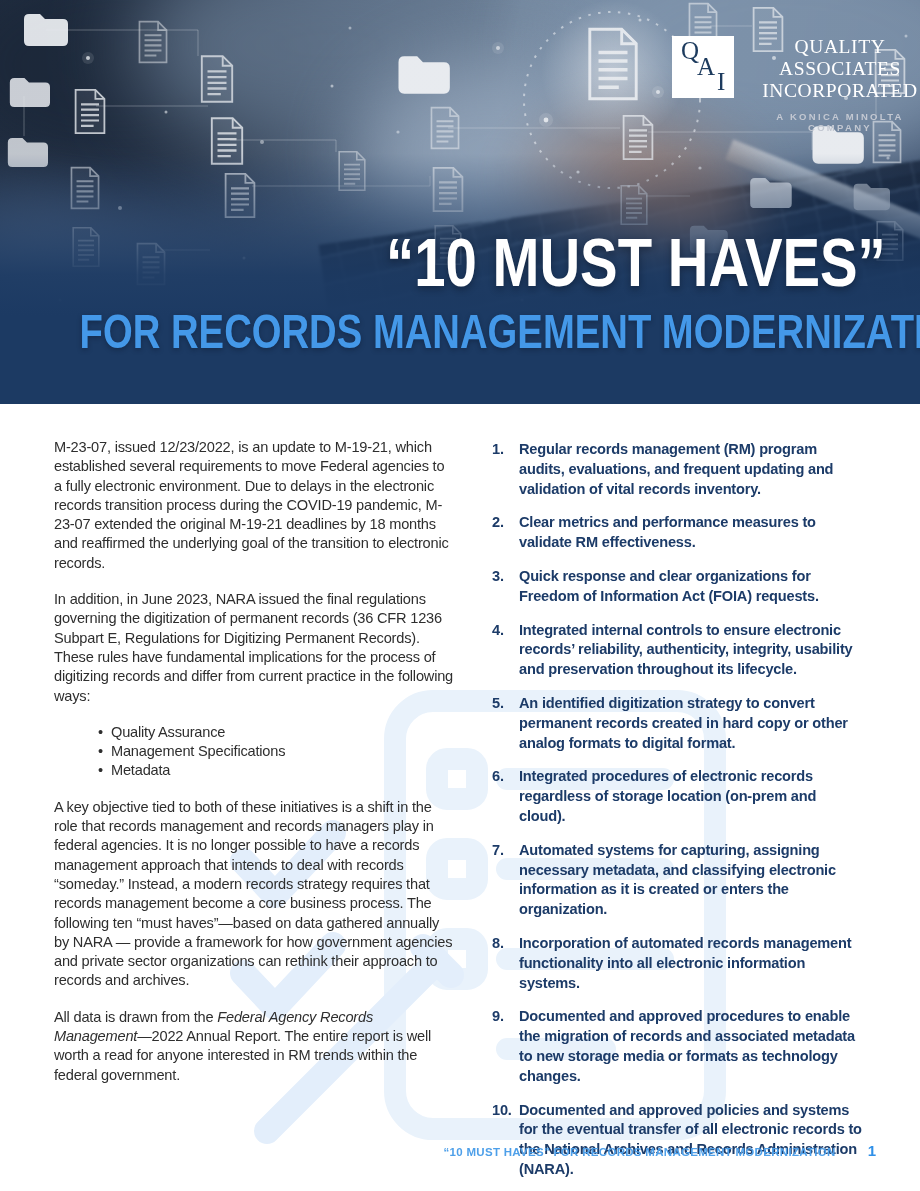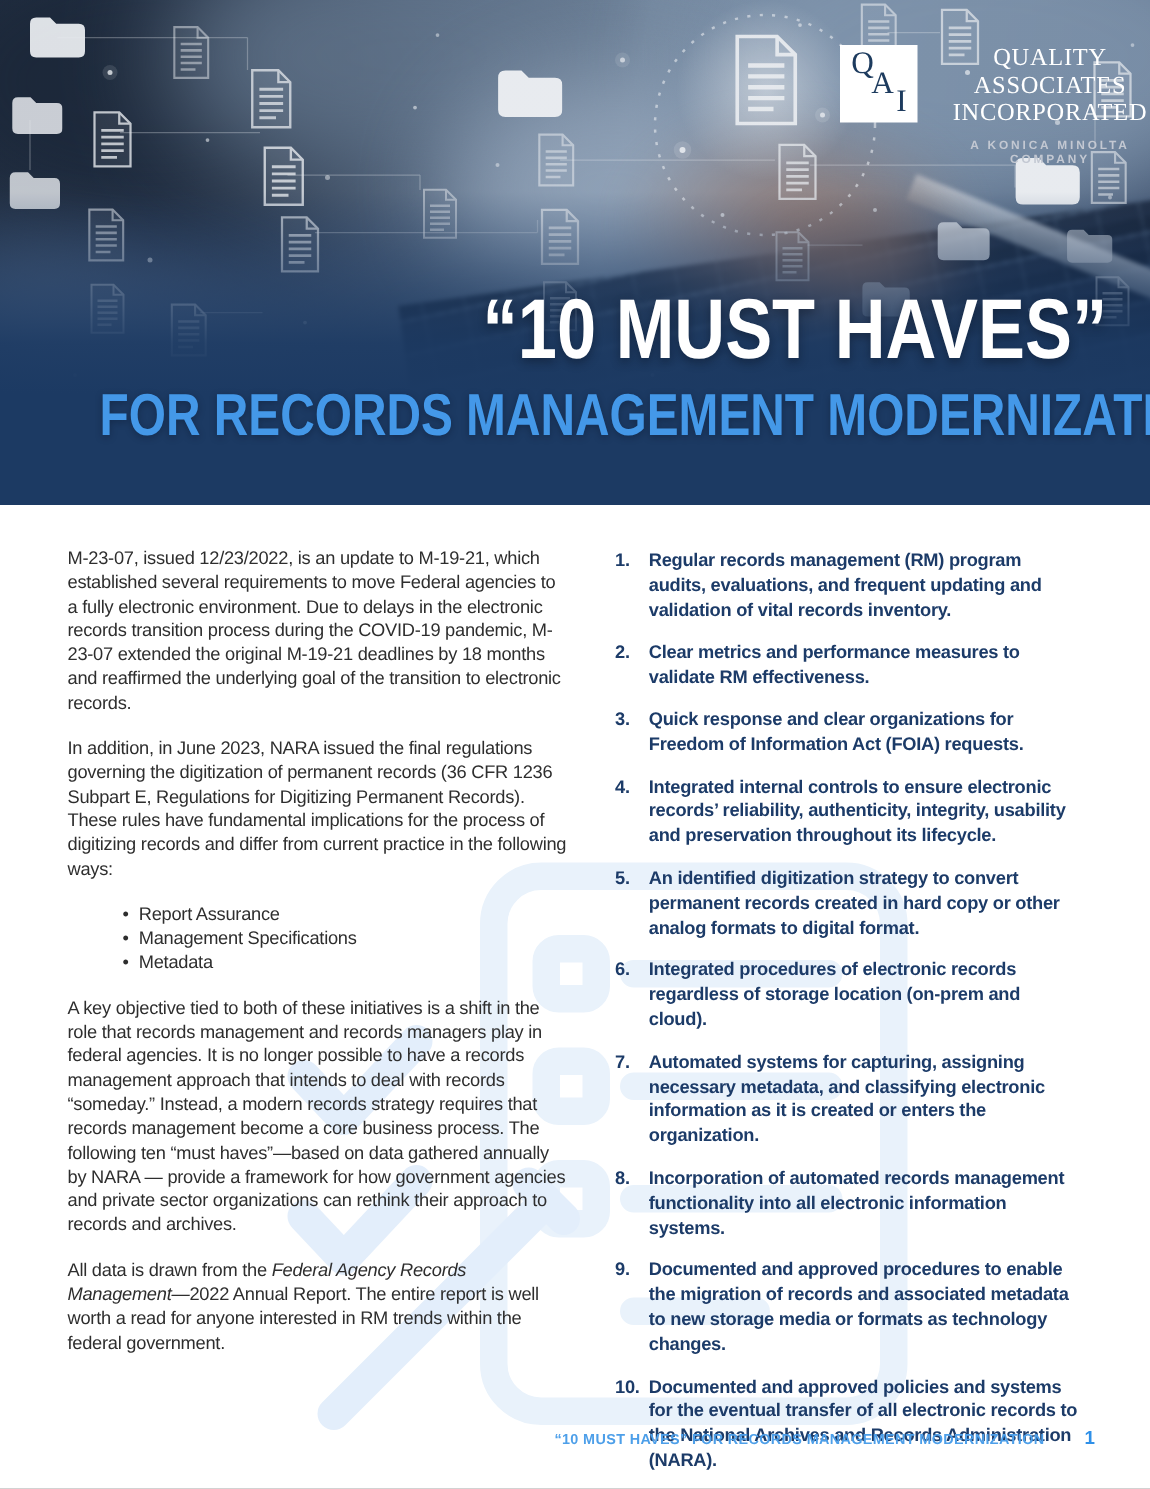--- a/index.html
+++ b/index.html
@@ -221,21 +221,21 @@
         <path d="M238 258 l28 28"></path>
       </g>
     </svg>
 
     <div class="cols">
 
       <section class="col-left">
         <p>M-23-07, issued 12/23/2022, is an update to M-19-21, which established several requirements to move Federal agencies to a fully electronic environment. Due to delays in the electronic records transition process during the COVID-19 pandemic, M-23-07 extended the original M-19-21 deadlines by 18 months and reaffirmed the underlying goal of the transition to electronic records.</p>
         <p>In addition, in June 2023, NARA issued the final regulations governing the digitization of permanent records (36 CFR 1236 Subpart E, Regulations for Digitizing Permanent Records). These rules have fundamental implications for the process of digitizing records and differ from current practice in the following ways:</p>
         <ul>
-          <li>Report Assurance</li>
+          <li>Quality Assurance</li>
           <li>Management Specifications</li>
           <li>Metadata</li>
         </ul>
         <p>A key objective tied to both of these initiatives is a shift in the role that records management and records managers play in federal agencies. It is no longer possible to have a records management approach that intends to deal with records “someday.” Instead, a modern records strategy requires that records management become a core business process. The following ten “must haves”—based on data gathered annually by NARA — provide a framework for how government agencies and private sector organizations can rethink their approach to records and archives.</p>
         <p><span>All data is drawn from the </span><span class="ital">Federal Agency Records Management—</span><span>2022 Annual Report. The entire report is well worth a read for anyone interested in RM trends within the federal government.</span></p>
       </section>
 
       <section class="col-right">
         <ol>
           <li class="mh-item">

